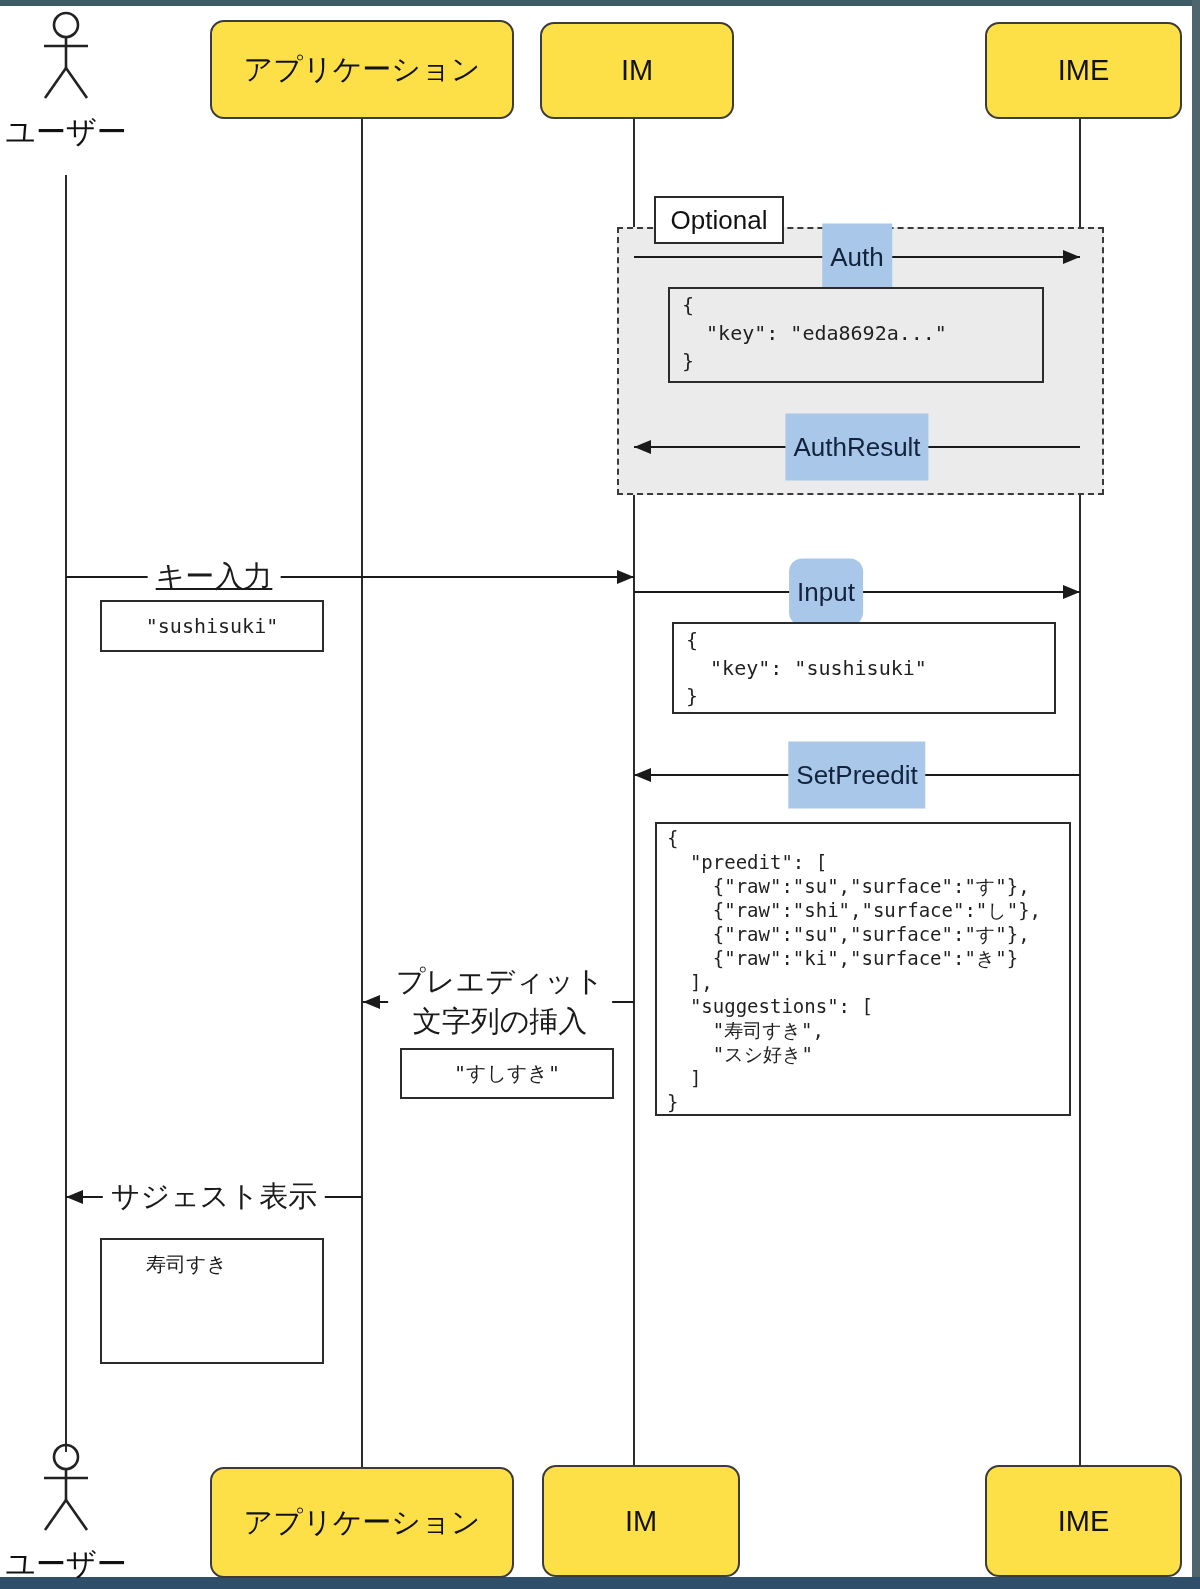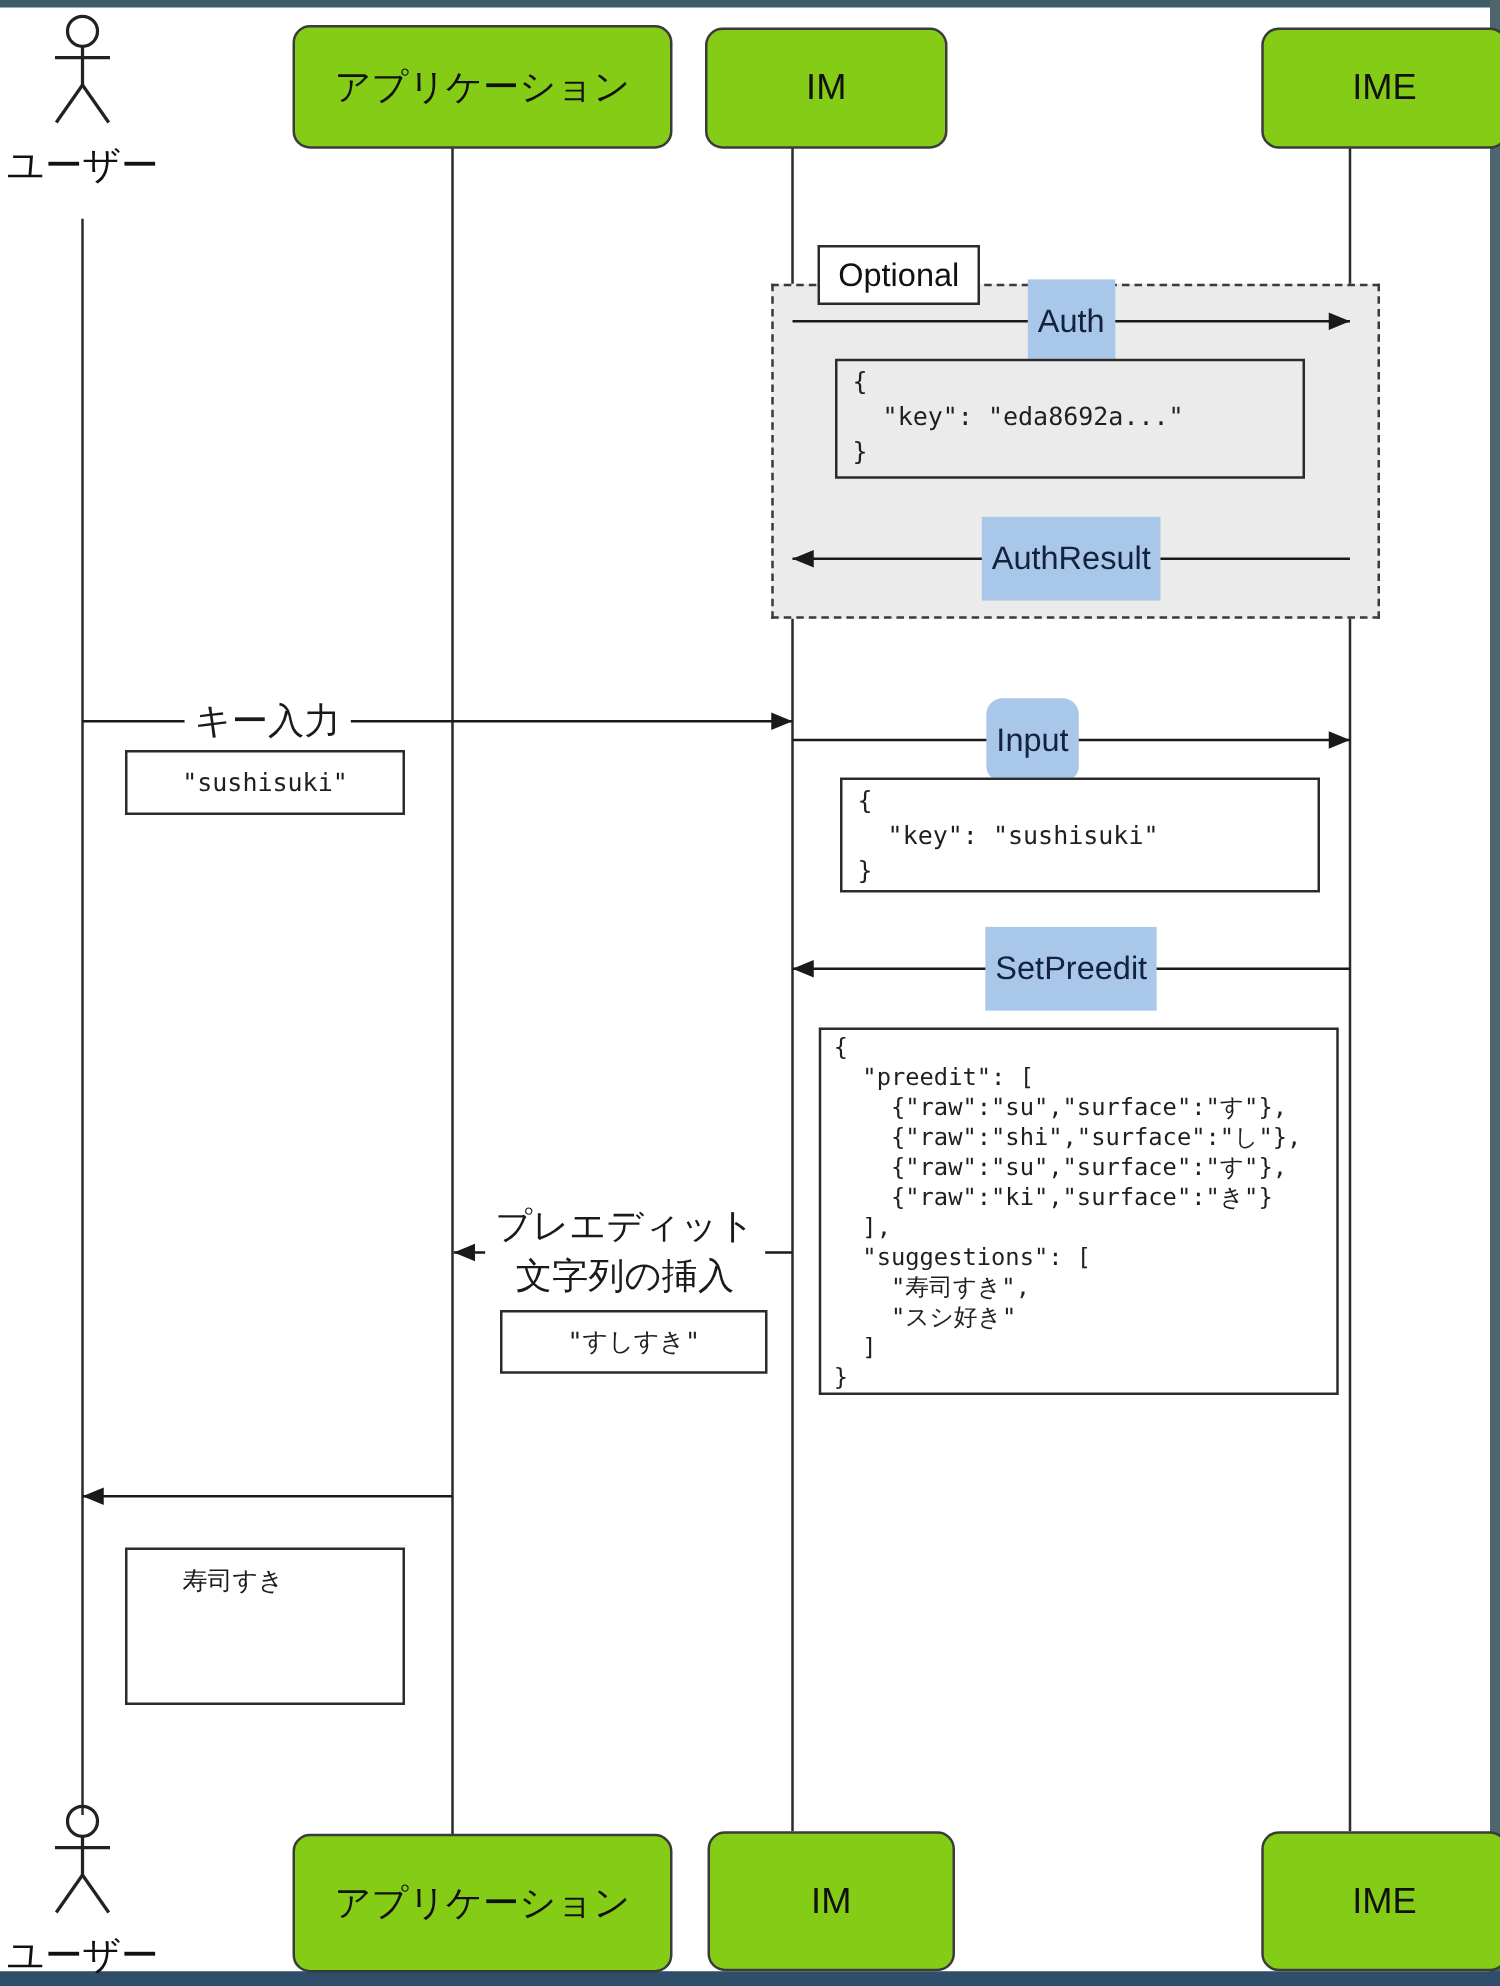--- a/index.html
+++ b/index.html
@@ -1,21 +1,21 @@
 <!DOCTYPE html>
 <html><head>
 <meta charset="utf-8">
 <style>
   html,body{margin:0;padding:0;background:#fff;}
   .frame{position:relative;width:1200px;height:1589px;background:#ffffff;overflow:hidden;
          font-family:"Liberation Sans",sans-serif;color:#1a1a1a;}
   .edge{position:absolute;}
   .lifeline{position:absolute;width:2px;background:#2b2b2b;}
-  .participant{position:absolute;border:2px solid #3b3b3b;border-radius:14px;background:#84cc16;
-               display:flex;align-items:center;justify-content:center;font-size:29px;color:#111;z-index:4;margin-left:24px;}
+  .participant{position:absolute;border:2px solid #3b3b3b;border-radius:14px;background:#fde047;
+               display:flex;align-items:center;justify-content:center;font-size:29px;color:#111;z-index:4;}
   .actor-label{position:absolute;text-align:center;font-size:30px;color:#111;z-index:4;}
   .actor-svg{position:absolute;z-index:4;}
   .fragment{position:absolute;background:#ebebeb;border:2px dashed #3a3a3a;z-index:1;}
   .fragment-label{position:absolute;background:#fff;border:2px solid #2b2b2b;display:flex;
                   align-items:center;justify-content:center;font-size:26px;color:#111;z-index:5;text-align:center;}
   .msg-line{position:absolute;height:2px;background:#1a1a1a;z-index:3;}
   .arrowhead{position:absolute;width:0;height:0;z-index:3;}
   .ah-right{border-left:17px solid #1a1a1a;border-top:7px solid transparent;border-bottom:7px solid transparent;}
   .ah-left{border-right:17px solid #1a1a1a;border-top:7px solid transparent;border-bottom:7px solid transparent;}
   .msg-label{position:absolute;transform:translate(-50%,-50%);white-space:nowrap;z-index:4;
@@ -85,21 +85,21 @@
   "key": "eda8692a..."
 }</pre>
   </div>
 
   <div class="msg-line" style="left:634px;top:446px;width:446px;"></div>
   <div class="arrowhead ah-left" style="left:634px;top:440px;"></div>
   <div class="msg-label hl" style="left:857px;top:447px;">AuthResult</div>
 
   <div class="msg-line" style="left:66px;top:576px;width:568px;"></div>
   <div class="arrowhead ah-right" style="left:617px;top:570px;"></div>
-  <div class="msg-label plain" style="left:214px;top:577px;">キー入力</div>
+  <div class="msg-label plain" style="left:214px;top:577px;text-decoration:underline;">キー入力</div>
 
   <div class="note center-note" style="left:100px;top:600px;width:220px;height:48px;">
     <span>"sushisuki"</span>
   </div>
 
   <div class="msg-line" style="left:634px;top:591px;width:446px;"></div>
   <div class="arrowhead ah-right" style="left:1063px;top:585px;"></div>
   <div class="msg-label hl" style="left:826px;top:592px;border-radius:13px;">Input</div>
 
   <div class="note" style="left:672px;top:622px;width:380px;height:88px;">
@@ -131,20 +131,21 @@
   <div class="arrowhead ah-left" style="left:363px;top:995px;"></div>
   <div class="msg-label two-line" style="left:500px;top:1001px;">プレエディット
 文字列の挿入</div>
 
   <div class="note center-note" style="left:400px;top:1048px;width:210px;height:47px;">
     <span>"すしすき"</span>
   </div>
 
   <div class="msg-line" style="left:66px;top:1196px;width:296px;"></div>
   <div class="arrowhead ah-left" style="left:66px;top:1190px;"></div>
+  <div class="msg-label plain" style="left:214px;top:1197px;">サジェスト表示</div>
 
   <div class="suggest-table" style="left:100px;top:1238px;width:220px;height:122px;">
     <div class="st-row first">
       <span>寿司すき</span>
     </div>
   </div>
 
   <svg class="actor-svg" style="left:24px;top:1442px;" width="84" height="100" viewBox="0 0 84 100">
     <g fill="none" stroke="#222" stroke-width="2.6">
       <circle cx="42" cy="15" r="12"></circle>

